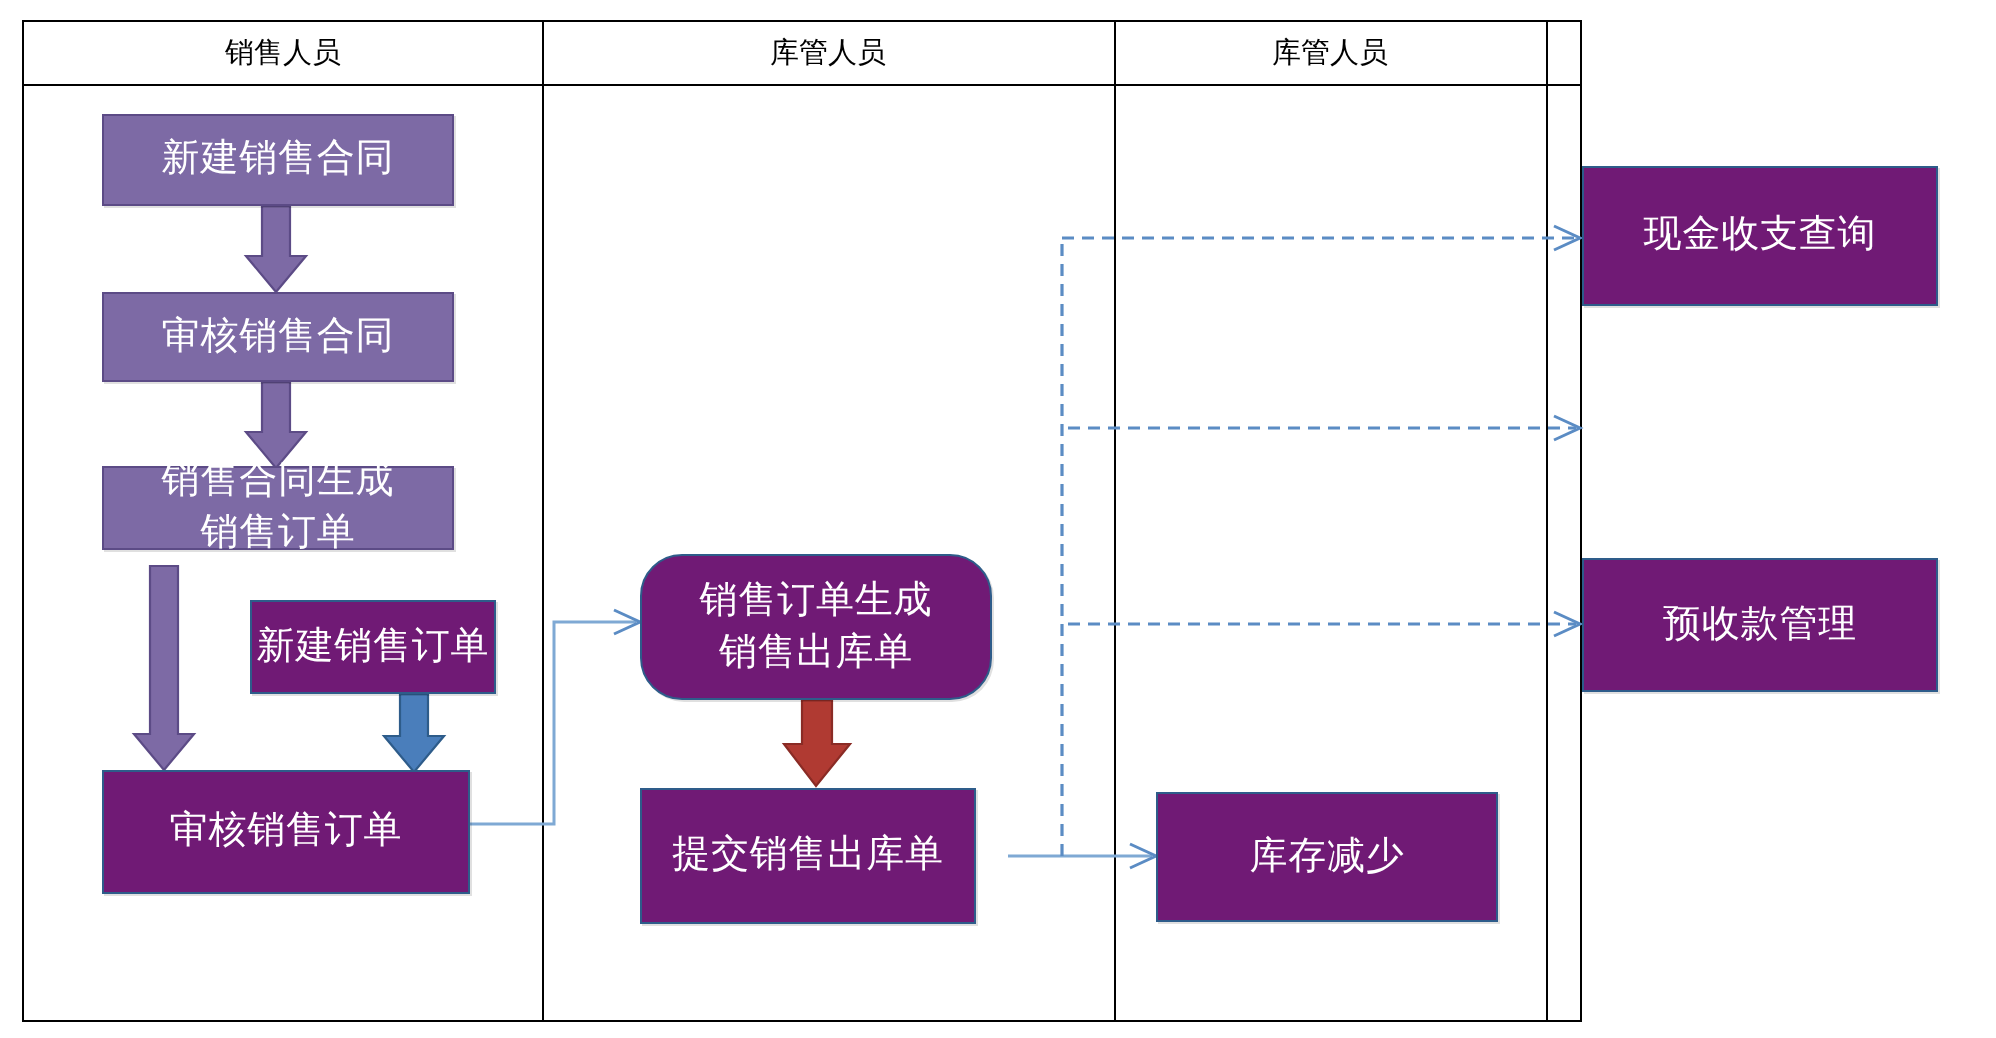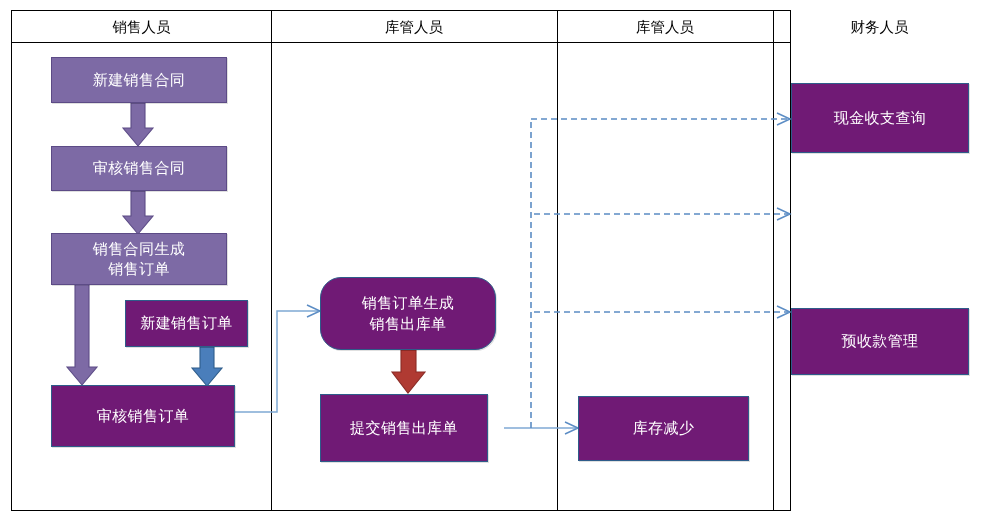--- a/index.html
+++ b/index.html
@@ -60,21 +60,21 @@
 
   
   .node {
     position: absolute;
     box-sizing: border-box;
     display: flex;
     align-items: center;
     justify-content: center;
     text-align: center;
     color: #ffffff;
-    font-size: 15px;
+    font-size: 19px;
     line-height: 1.35;
     letter-spacing: 0.4px;
   }
   .node .lbl { display: block; }
   .node.purple {
     background: #7D6AA5;
     border: 1.3px solid #5C4B86;
     box-shadow: 1px 1px 0 rgba(0,0,0,0.12);
   }
   .node.blue {
@@ -96,21 +96,20 @@
 <body>
 
 <div id="canvas">
 
   <div class="lane-table">
     <div class="lane-header-row"></div>
 
     <div class="lane-header" style="left:0px;   width:259px;">销售人员</div>
     <div class="lane-header" style="left:259px; width:286px;">库管人员</div>
     <div class="lane-header" style="left:545px; width:216px;">库管人员</div>
-    <div class="lane-header" style="left:761px; width:213px;">财务人员</div>
 
     <div class="lane-divider" style="left:259px;"></div>
     <div class="lane-divider" style="left:545px;"></div>
     <div class="lane-divider" style="left:761px;"></div>
   </div>
 
   <svg id="wires" viewBox="0 0 998 519">
 
     <path d="M 235,412 L 277,412 L 277,311 L 318,311" fill="none" stroke="#7FA9D4" stroke-width="1.5"></path>
     <path d="M 307,305 L 320,311 L 307,317" fill="none" stroke="#5B8CC4" stroke-width="1.5"></path>
@@ -141,21 +140,21 @@
   </svg>
 
   <div class="node purple" style="left:51px;  top:57px;  width:176px; height:46px;">
     <span class="lbl">新建销售合同</span>
   </div>
 
   <div class="node purple" style="left:51px;  top:146px; width:176px; height:45px;">
     <span class="lbl">审核销售合同</span>
   </div>
 
-  <div class="node purple" style="left:51px;  top:233px; width:176px; height:52px;">
+  <div class="node purple" style="left:51px;  top:233px; width:176px; height:42px;">
     <span>
       <span class="lbl">销售合同生成</span>
       <span class="lbl">销售订单</span>
     </span>
   </div>
 
   <div class="node blue" style="left:125px; top:300px; width:123px; height:47px;">
     <span class="lbl">新建销售订单</span>
   </div>
 
@@ -176,17 +175,17 @@
 
   <div class="node blue" style="left:578px; top:396px; width:171px; height:65px;">
     <span class="lbl">库存减少</span>
   </div>
 
   <div class="node blue" style="left:791px; top:83px;  width:178px; height:70px;">
     <span class="lbl">现金收支查询</span>
   </div>
 
 
-  <div class="node blue" style="left:791px; top:279px; width:178px; height:67px;margin-top:29px;">
+  <div class="node blue" style="left:791px; top:279px; width:178px; height:67px;">
     <span class="lbl">预收款管理</span>
   </div>
 
 </div>
 
 </body></html>

